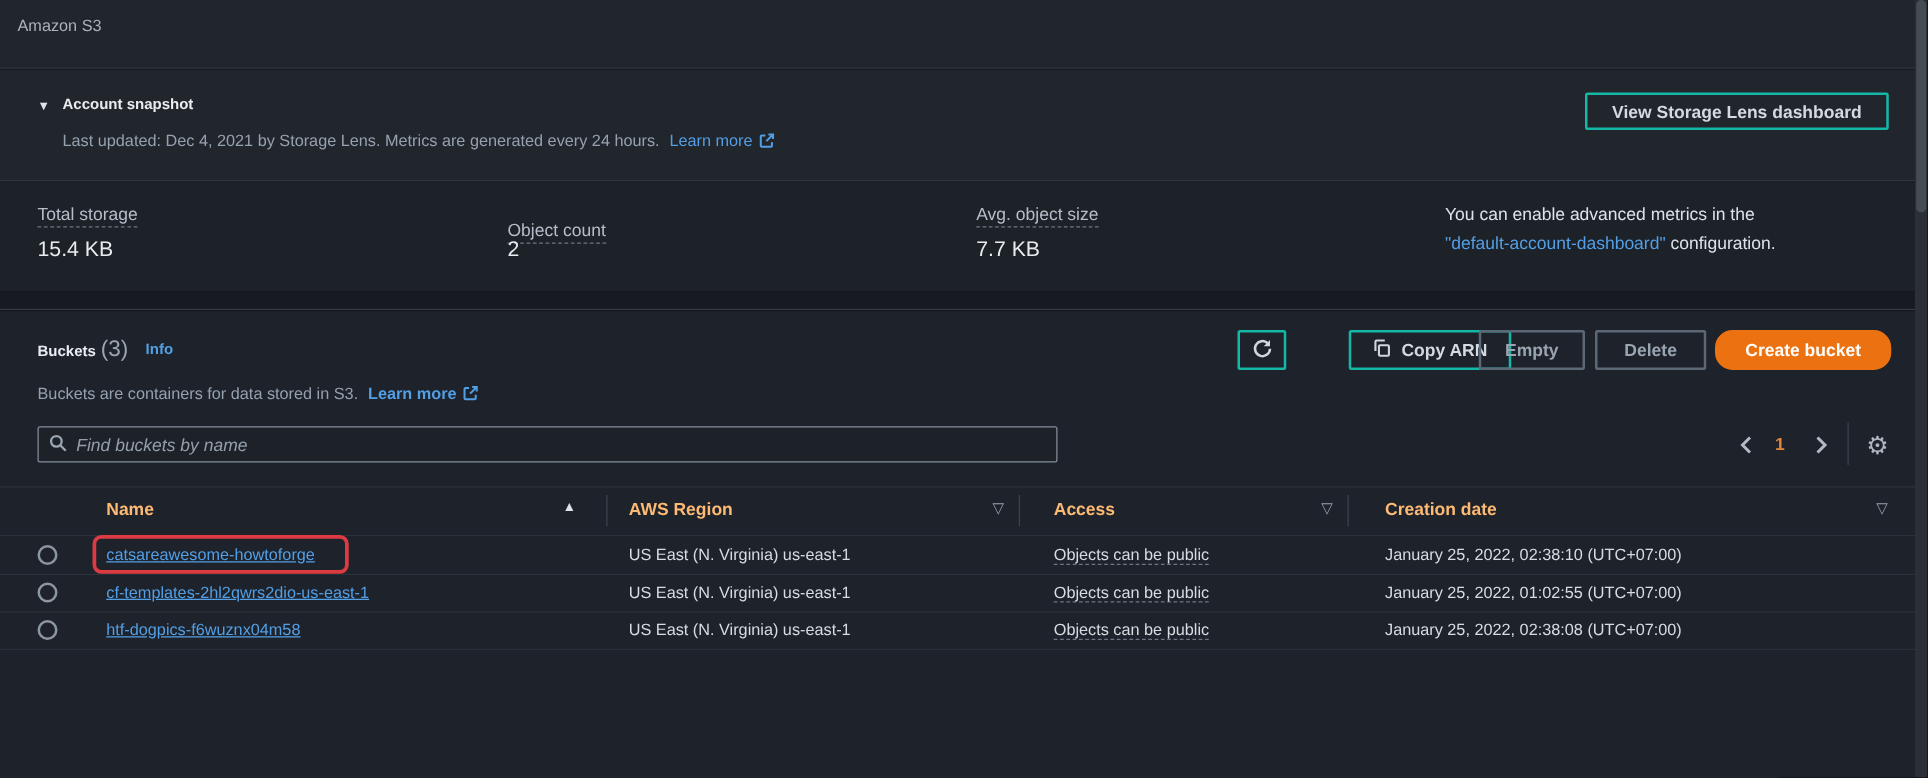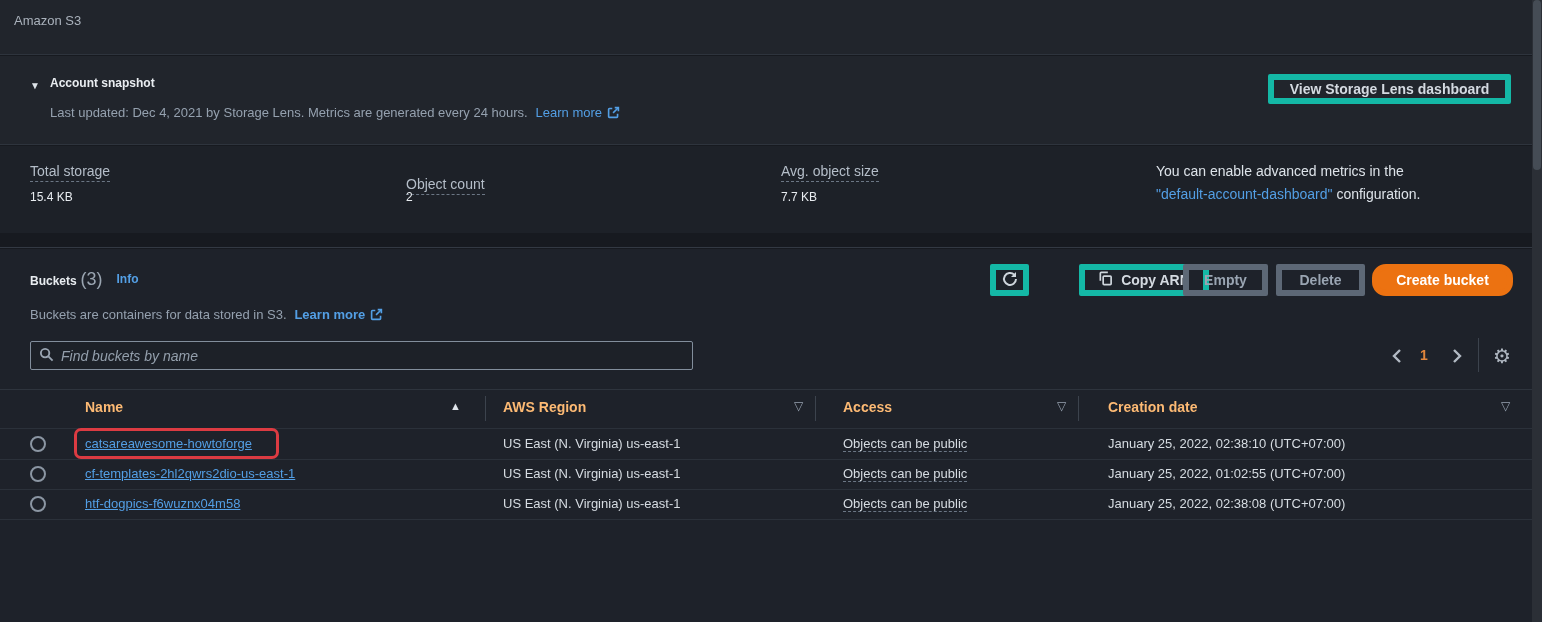--- a/index.html
+++ b/index.html
@@ -23,34 +23,34 @@
   .breadcrumb { top:13px; left:14px; font-size:13px; color:#aab2bc; }
 
   .caret-down { color:#dfe4ea; font-size:10px; }
   .section-title { font-size:12px; font-weight:700; color:#e9edf1; }
   .subtext { font-size:13px; color:#95a1af; }
   .link { color:#539fe5; text-decoration:none; cursor:pointer; }
   .link-bold { font-weight:700; }
   .ext-icon { vertical-align:-2px; margin-left:5px; }
 
   .btn {
-    position:absolute; height:32px; border:6px solid #14b8a6; border-radius:2px;
+    position:absolute; height:32px; border:2px solid #14b8a6; border-radius:2px;
     background:transparent; color:#d4dae1; font-weight:700; font-size:14px;
     display:flex; align-items:center; justify-content:center; gap:8px; cursor:pointer;
     font-family:"Liberation Sans", sans-serif;
   }
   .btn.dim { color:#9aa5b2; border-color:#5d6876; }
   .btn.primary { background:#ec7211; border-color:#ec7211; color:#ffffff; }
 
   .metric-label { font-size:14px; color:#b5bec9; border-bottom:1px dashed #6b7684; padding-bottom:2px; display:inline-block; }
-  .metric-value { font-size:12px; color:#e8ecf0; }
+  .metric-value { font-size:17px; color:#e8ecf0; }
   .note-line { font-size:14px; color:#dde3e9; }
 
   .search-box {
-    position:absolute; left:30px; top:341px; width:663px; height:29px;
+    position:absolute; left:30px; top:341px; width:816px; height:29px;
     border:1px solid #828e9c; border-radius:2px; background:#1d2128;
     display:flex; align-items:center; padding:0 8px; gap:7px;
   }
   .search-box input {
     flex:1; background:transparent; border:none; outline:none;
     color:#d8dee4; font-size:14px; font-family:"Liberation Sans", sans-serif;
   }
   .search-box input::placeholder { font-style:italic; color:#949fac; }
 
   .pg-btn { background:none; border:none; cursor:pointer; padding:2px; }

